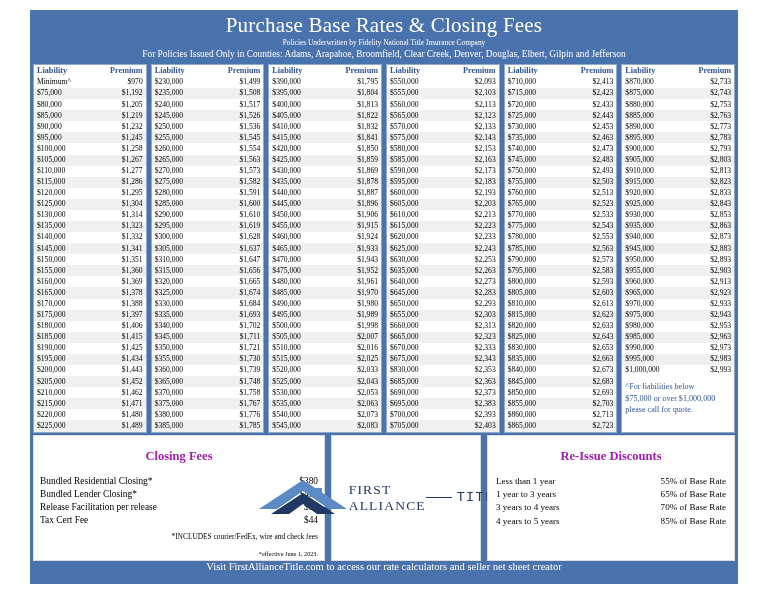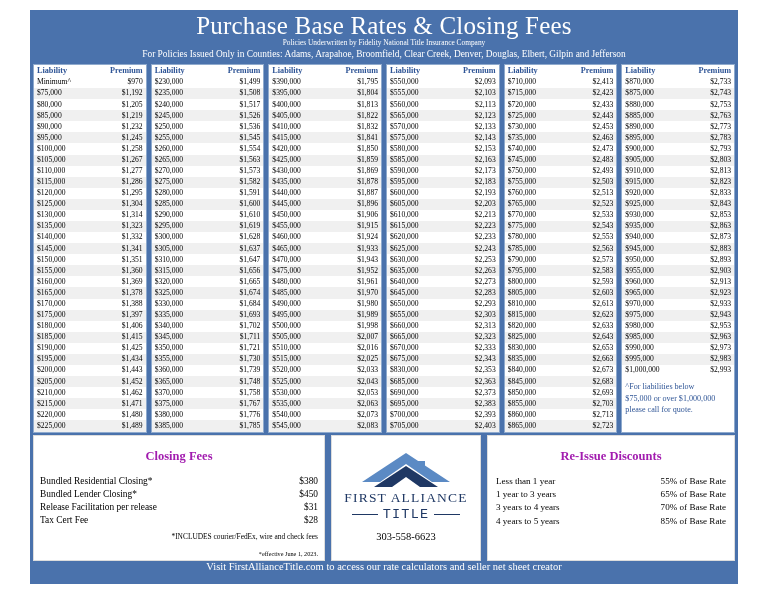--- a/index.html
+++ b/index.html
@@ -11,21 +11,21 @@
   }
   #sheet{
     position:absolute;
     left:30px; top:10px;
     width:708px; height:574px;
     background:#4a72ac;
     box-sizing:border-box;
   }
   
   .hdr{ text-align:center; color:#ffffff; padding-top:3px; }
-  .hdr .t1{ font-size:25px; line-height:25px; letter-spacing:.2px; }
+  .hdr .t1{ font-size:21px; line-height:25px; letter-spacing:.2px; }
   .hdr .t2{ font-size:7.4px; line-height:10px; }
   .hdr .t3{ font-size:9.4px; line-height:13px; }
 
   
   #ratewrap{
     position:absolute; left:3px; top:54px;
     width:702px;
     display:flex; gap:4px;
   }
   .colgroup{
@@ -60,21 +60,21 @@
     margin:8px; padding:3px 0 2px 0; text-align:center;
     color:#a21caf; font-size:12.5px; font-weight:bold;
   }
   #closing{ width:292px; padding:2px 6px 3px 6px; }
   #closing table{ width:100%; border-collapse:collapse; font-size:9.4px; }
   #closing td{ padding:1.6px 0; color:#000; }
   #closing td.amt{ text-align:right; }
   .footnoteA{ text-align:right; font-size:7.4px; margin-top:5px; color:#000; }
   .footnoteB{ text-align:right; font-size:6.2px; margin-top:9px; color:#000; }
 
-  #logo{ width:150px; display:flex; flex-direction:column;
+  #logo{ width:150px; display:flex; flex-direction:row;
          align-items:center; justify-content:center; padding:4px 0 5px 0; }
   #logo svg{ display:block; }
   .brand1{ font-size:13.5px; letter-spacing:1.2px; color:#1f3864; margin-top:2px;}
   .brandrow{ display:flex; align-items:center; justify-content:center; gap:5px; margin-top:1px;font-family:Liberation Mono, monospace;}
   .brandrow .ln{ width:26px; height:1px; background:#1f3864;}
   .brand2{ font-size:13.5px; letter-spacing:1.2px; color:#1f3864;}
   .phone{ font-size:10.5px; color:#000; margin-top:9px;}
 
   #reissue{ flex:1; padding:2px 8px 3px 8px; }
   #reissue table{ width:100%; border-collapse:collapse; font-size:9.1px; }
@@ -942,21 +942,21 @@
             <tr>
               <td>Bundled Lender Closing*</td>
               <td class="amt">$450</td>
             </tr>
             <tr>
               <td>Release Facilitation per release</td>
               <td class="amt">$31</td>
             </tr>
             <tr>
               <td>Tax Cert Fee</td>
-              <td class="amt">$28</td>
+              <td class="amt">$44</td>
             </tr>
           </tbody>
       </table>
       <div class="footnoteA">*INCLUDES courier/FedEx, wire and check fees</div>
       <div class="footnoteB">*effective June 1, 2023.</div>
     </div>
 
     <div class="panel" id="logo">
       <span>
         <svg width="92" height="36" viewBox="0 0 92 36">

